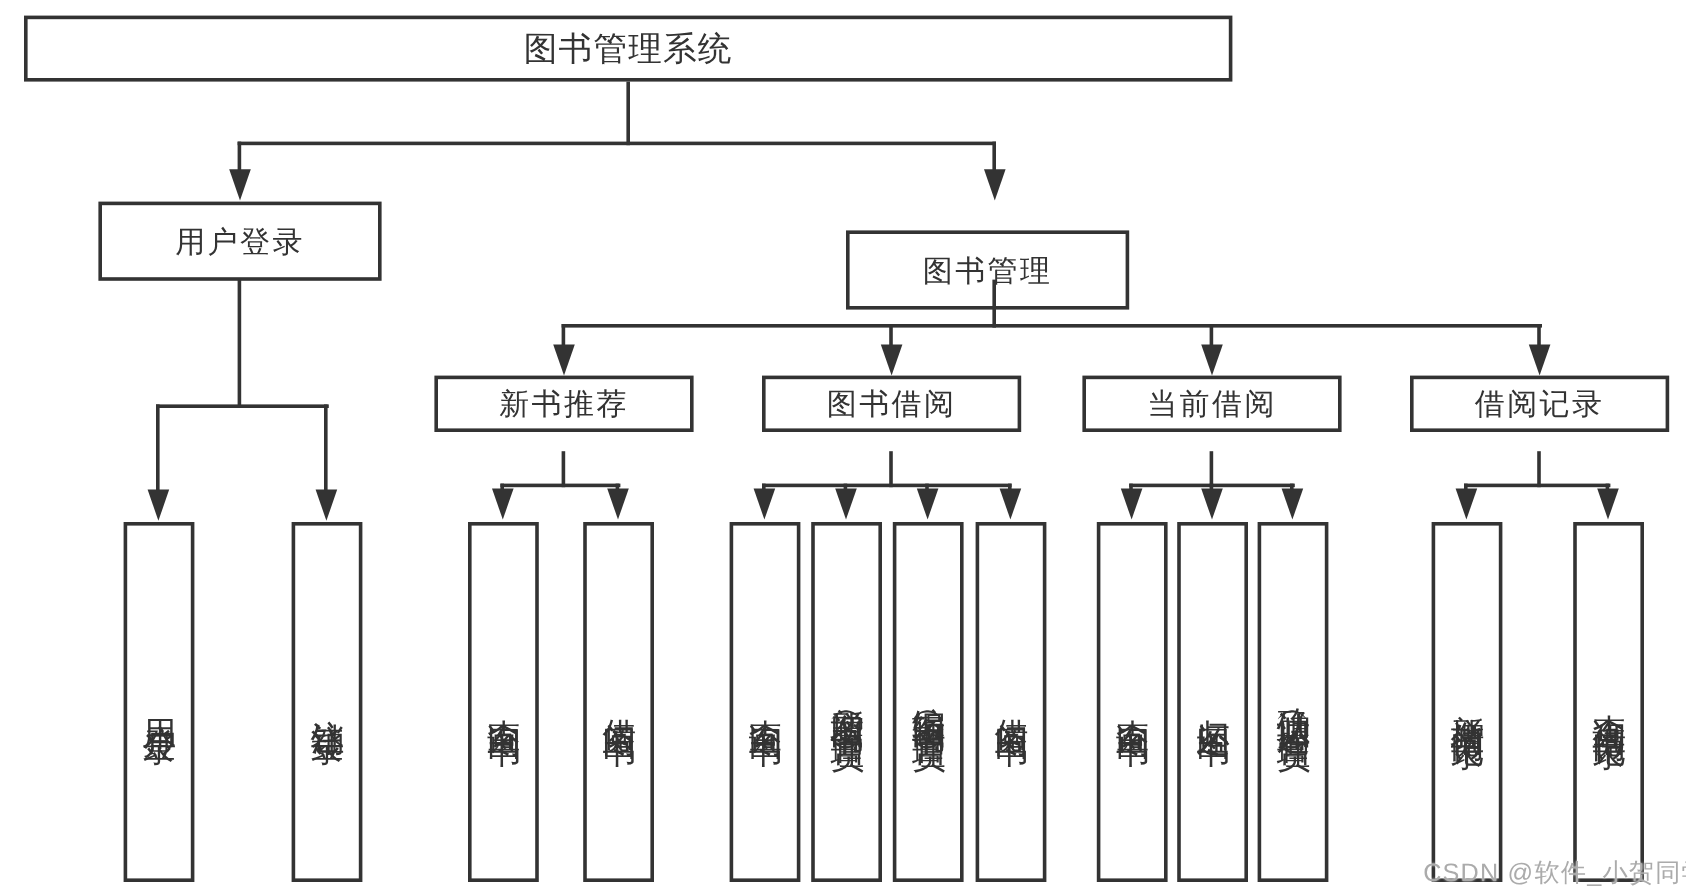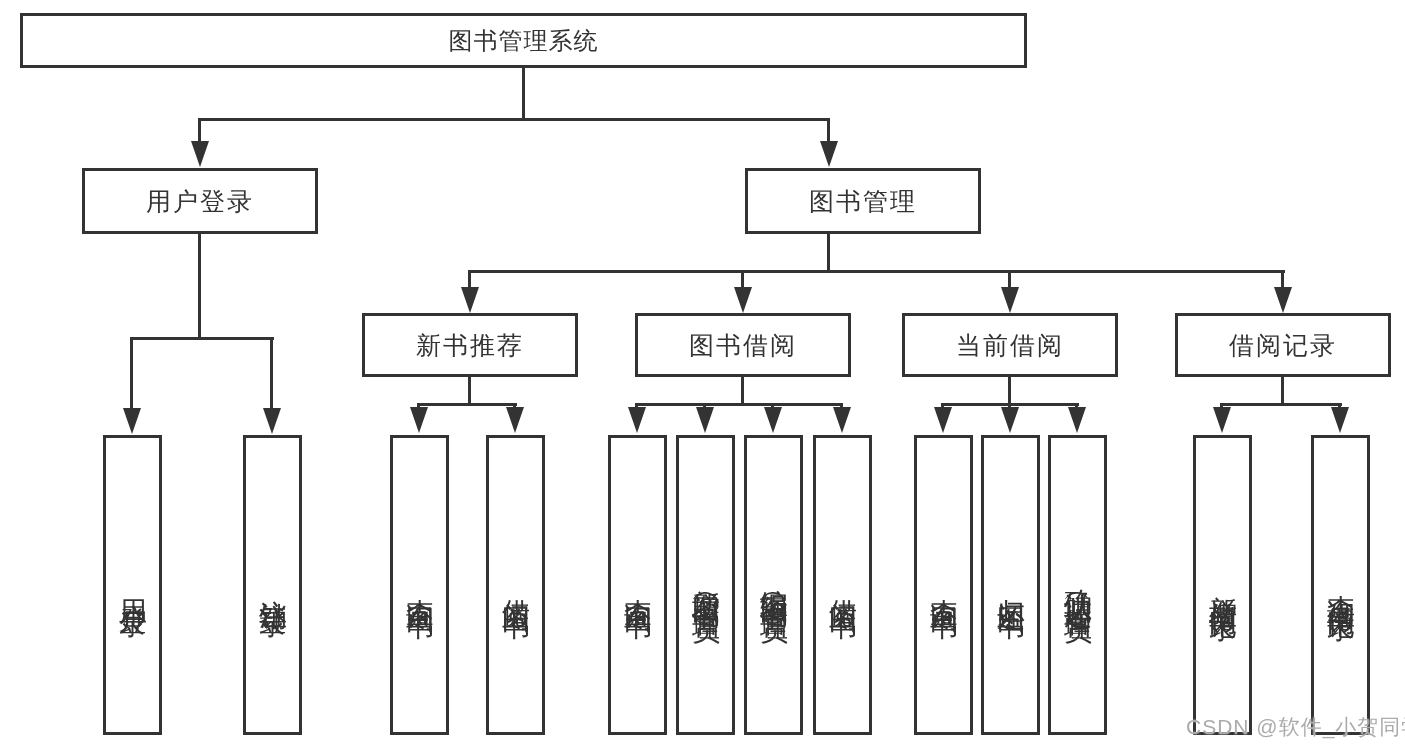--- a/index.html
+++ b/index.html
@@ -9,24 +9,24 @@
     font-family:"Liberation Sans","DejaVu Sans",sans-serif;
     color:#333333;
   }
   .box {
     position:absolute; background:#ffffff;
     border:3px solid #333333; box-sizing:border-box;
     display:flex; align-items:center; justify-content:center;
   }
   .root  { left:20px;  top:13px;  width:1007px; height:55px; }
   .l2    { top:168px; width:236px; height:66px; }
-  .l3    { top:313px; width:216px; height:64px; }
+  .l3    { top:313px; width:216px; height:47px; }
   .leaf  { top:435px; width:59px;  height:300px; }
   .box-h .lbl { font-size:25px; letter-spacing:2px; white-space:nowrap; }
-  .root.box-h .lbl { font-size:24px; letter-spacing:1px; }
+  .root.box-h .lbl { font-size:28px; letter-spacing:1px; }
   .box-v .lbl {
     writing-mode:vertical-rl; text-orientation:mixed;
     font-size:28px; line-height:1; letter-spacing:4px;
   }
   .vline { position:absolute; width:3px;  background:#333333; }
   .hline { position:absolute; height:3px; background:#333333; }
   .arrow {
     position:absolute; width:0; height:0;
     border-left:9px solid transparent;
     border-right:9px solid transparent;
@@ -43,21 +43,21 @@
 
 <div class="canvas">
 
   <div class="box box-h root" style="left:20px;">
     <span class="lbl">图书管理系统</span>
   </div>
 
   <div class="box box-h l2" style="left:82px;">
     <span class="lbl">用户登录</span>
   </div>
-  <div class="box box-h l2" style="left:745px;">
+  <div class="box box-h l2" style="left:705px;margin-top:24px;">
     <span class="lbl">图书管理</span>
   </div>
 
   <div class="box box-h l3" style="left:362px;">
     <span class="lbl">新书推荐</span>
   </div>
   <div class="box box-h l3" style="left:635px;text-align:center;">
     <span class="lbl">图书借阅</span>
   </div>
   <div class="box box-h l3" style="left:902px;">

